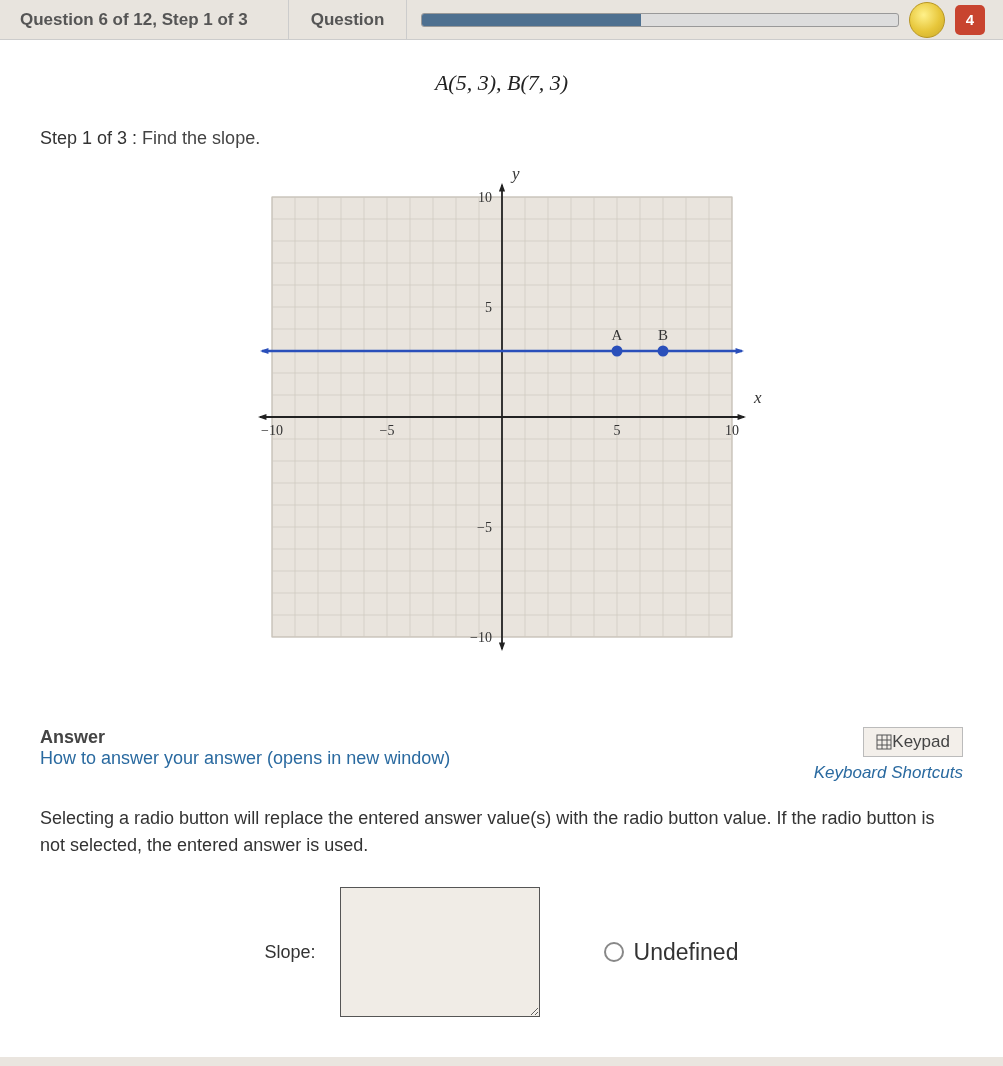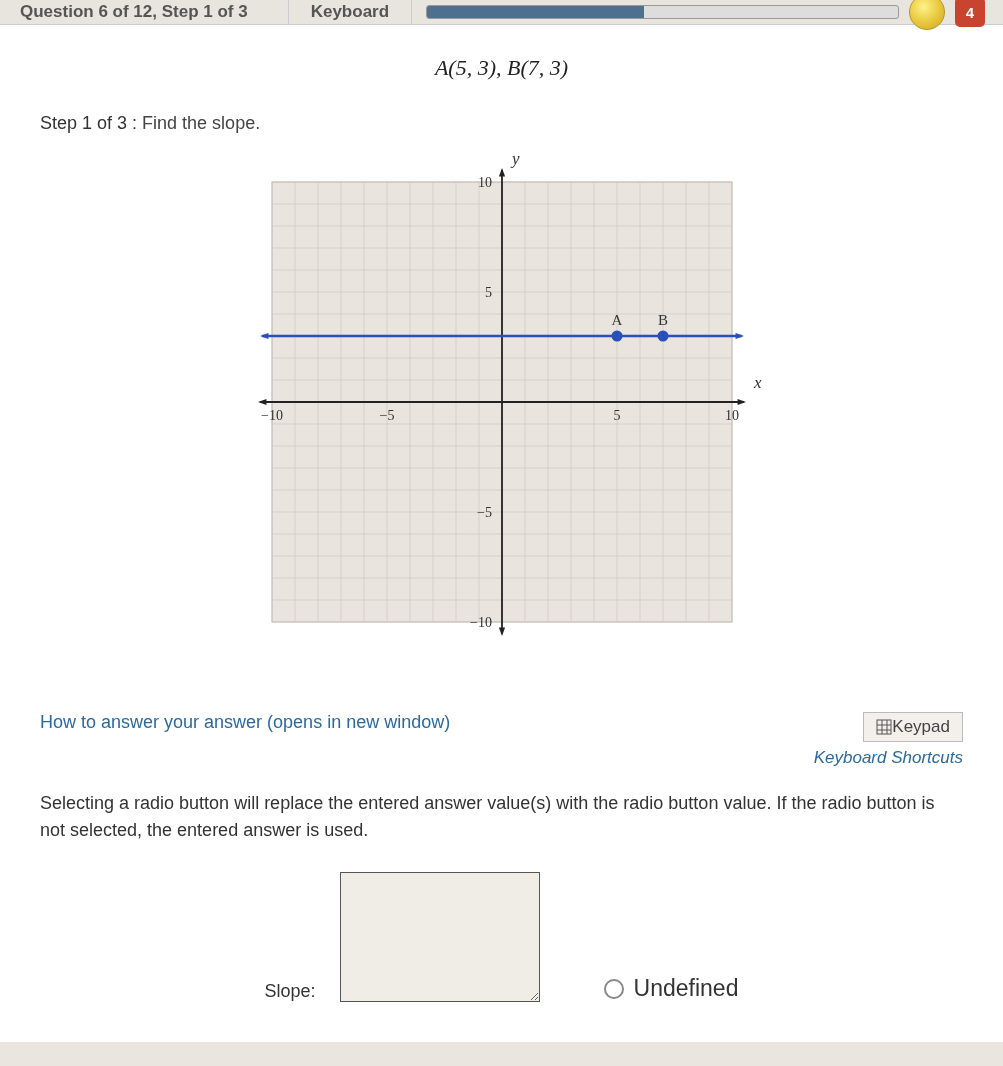--- a/index.html
+++ b/index.html
@@ -8,21 +8,21 @@
     font-family: "Segoe UI", -apple-system, sans-serif;
     background: #eae5df;
     color: #333;
     width: 1003px;
   }
   .header {
     display: flex;
     align-items: center;
     background: #e8e4de;
     border-bottom: 1px solid #ccc;
-    height: 25px;
+    height: 40px;
     padding: 0 0 0 20px;
     justify-content: center;
   }
   .question-label {
     font-weight: 700;
     color: #555;
     font-size: 17px;
     flex: 0 0 auto;
     padding-right: 40px;
   }
@@ -138,21 +138,21 @@
     font-style: italic;
   }
   .hint-text {
     font-size: 18px;
     color: #333;
     line-height: 1.5;
     margin: 22px 0 28px 0;
   }
   .input-row {
     display: flex;
-    align-items: flex-end;
+    align-items: center;
     justify-content: center;
     gap: 24px;
   }
   .slope-label {
     font-size: 18px;
     color: #333;
   }
   .slope-input {
     width: 200px;
     height: 130px;
@@ -179,21 +179,21 @@
   .grid-icon {
     width: 16px; height: 16px;
     display: inline-block;
   }
 </style>
 </head>
 <body>
 
 <div class="header">
   <div class="question-label">Question 6 of 12, Step 1 of 3</div>
-  <div class="correct-tab">Keyboard</div>
+  <div class="correct-tab">Question</div>
   <div class="progress-wrap">
     <div class="progress-bar">
       <div class="progress-fill" style="width: 46%;"></div>
     </div>
     <div class="coin"></div>
     <div class="notif">4</div>
   </div>
 </div>
 
 <div class="content">
@@ -271,20 +271,21 @@
         <circle cx="375" cy="184" r="5.5" fill="#2a4fba"></circle>
         <text x="375" y="173" text-anchor="middle" font-size="15" font-family="serif" fill="#333">A</text>
         <circle cx="421" cy="184" r="5.5" fill="#2a4fba"></circle>
         <text x="421" y="173" text-anchor="middle" font-size="15" font-family="serif" fill="#333">B</text>
       </svg>
   </div>
 
   <div class="answer-section">
     <div class="answer-head">
       <div class="answer-left">
+        <div class="ans-title">Answer</div>
         <div class="ans-link">How to answer your answer (opens in new window)</div>
       </div>
       <div class="answer-right">
         <div class="keypad-btn">
           <svg class="grid-icon" viewBox="0 0 16 16">
             <rect x="1" y="1" width="14" height="14" fill="none" stroke="#555" stroke-width="1"></rect>
             <line x1="1" y1="6" x2="15" y2="6" stroke="#555" stroke-width="1"></line>
             <line x1="1" y1="11" x2="15" y2="11" stroke="#555" stroke-width="1"></line>
             <line x1="6" y1="1" x2="6" y2="15" stroke="#555" stroke-width="1"></line>
             <line x1="11" y1="1" x2="11" y2="15" stroke="#555" stroke-width="1"></line>

